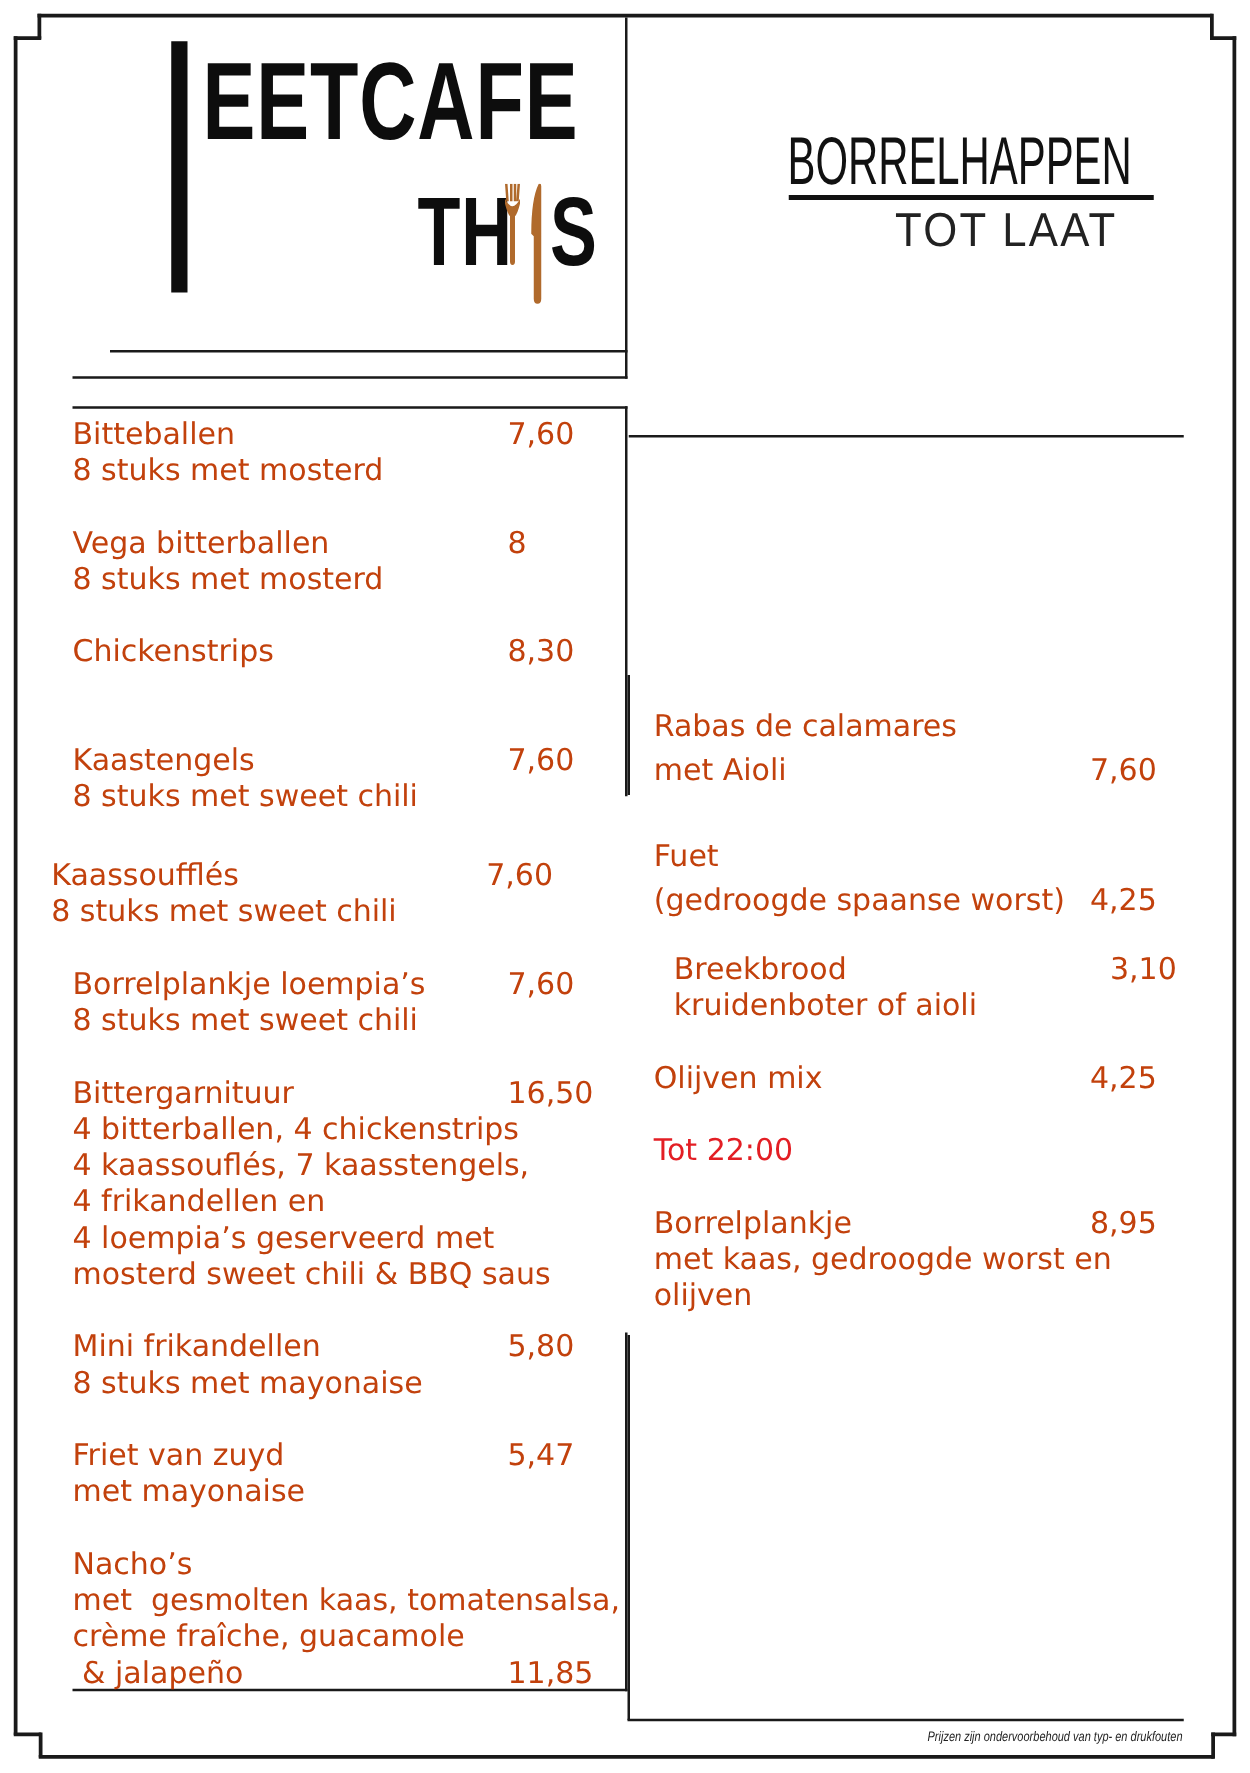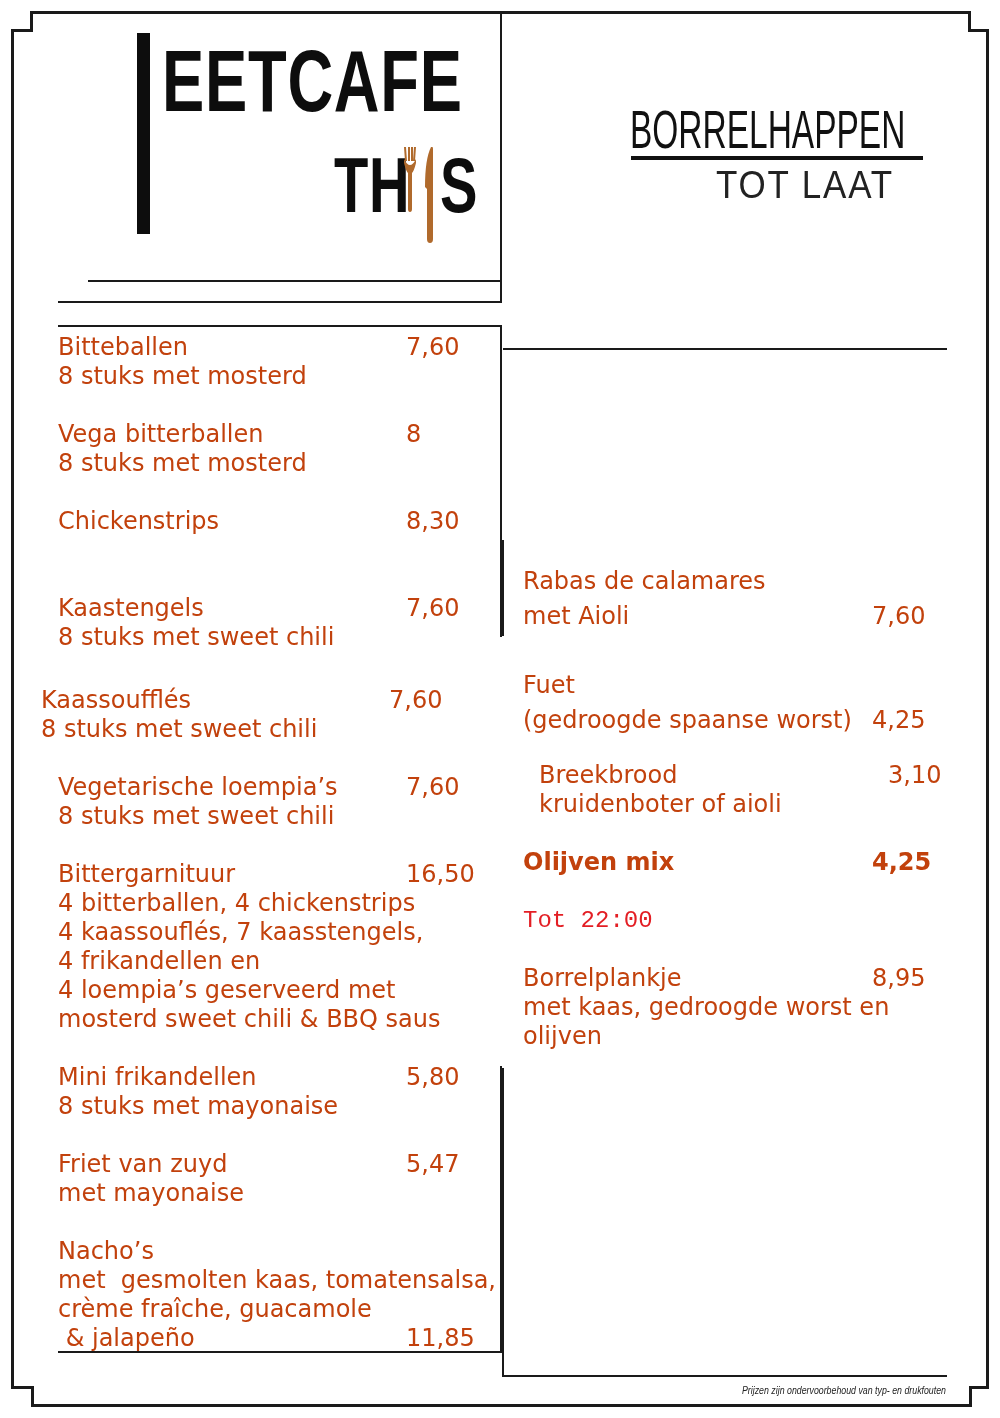--- a/index.html
+++ b/index.html
@@ -109,21 +109,21 @@
   </div>
   <div class="item" style="left:58px; top:594px;">
     <span class="row"><span>Kaastengels</span><span class="price">7,60</span></span>
     <span class="row">8 stuks met sweet chili</span>
   </div>
   <div class="item" style="left:41px; top:686px;">
     <span class="row"><span>Kaassoufflés</span><span class="price">7,60</span></span>
     <span class="row">8 stuks met sweet chili</span>
   </div>
   <div class="item" style="left:58px; top:773px;">
-    <span class="row"><span>Vegetarische loempia’s</span><span class="price">7,60</span></span>
+    <span class="row"><span>Borrelplankje loempia’s</span><span class="price">7,60</span></span>
     <span class="row">8 stuks met sweet chili</span>
   </div>
   <div class="item" style="left:58px; top:860px;">
     <span class="row"><span>Bittergarnituur</span><span class="price">16,50</span></span>
     <span class="row">4 bitterballen, 4 chickenstrips</span>
     <span class="row">4 kaassouflés, 7 kaasstengels,</span>
     <span class="row">4 frikandellen en</span>
     <span class="row">4 loempia’s geserveerd met</span>
     <span class="row">mosterd sweet chili &amp; BBQ saus</span>
   </div>
@@ -149,24 +149,24 @@
     <span class="row"><span>met Aioli</span><span class="price">7,60</span></span>
   </div>
   <div class="item" style="left:523px; top:668px; line-height:35px;">
     <span class="row">Fuet</span>
     <span class="row"><span>(gedroogde spaanse worst)</span><span class="price">4,25</span></span>
   </div>
   <div class="item" style="left:523px; top:761px;margin-left:16px;">
     <span class="row"><span>Breekbrood</span><span class="price">3,10</span></span>
     <span class="row">kruidenboter of aioli</span>
   </div>
-  <div class="item" style="left:523px; top:848px;font-weight:bold;">
+  <div class="item" style="left:523px; top:848px;">
     <span class="row"><span>Olijven mix</span><span class="price">4,25</span></span>
   </div>
-  <div class="note-red" style="left:523px; top:906px;font-family:Liberation Mono, monospace;">Tot 22:00</div>
+  <div class="note-red" style="left:523px; top:906px;">Tot 22:00</div>
   <div class="item" style="left:523px; top:964px;">
     <span class="row"><span>Borrelplankje</span><span class="price">8,95</span></span>
     <span class="row">met kaas, gedroogde worst en</span>
     <span class="row">olijven</span>
   </div>
 </div>
 
 <div class="footer-note">Prijzen zijn ondervoorbehoud van typ- en drukfouten</div>
 
 </body></html>

